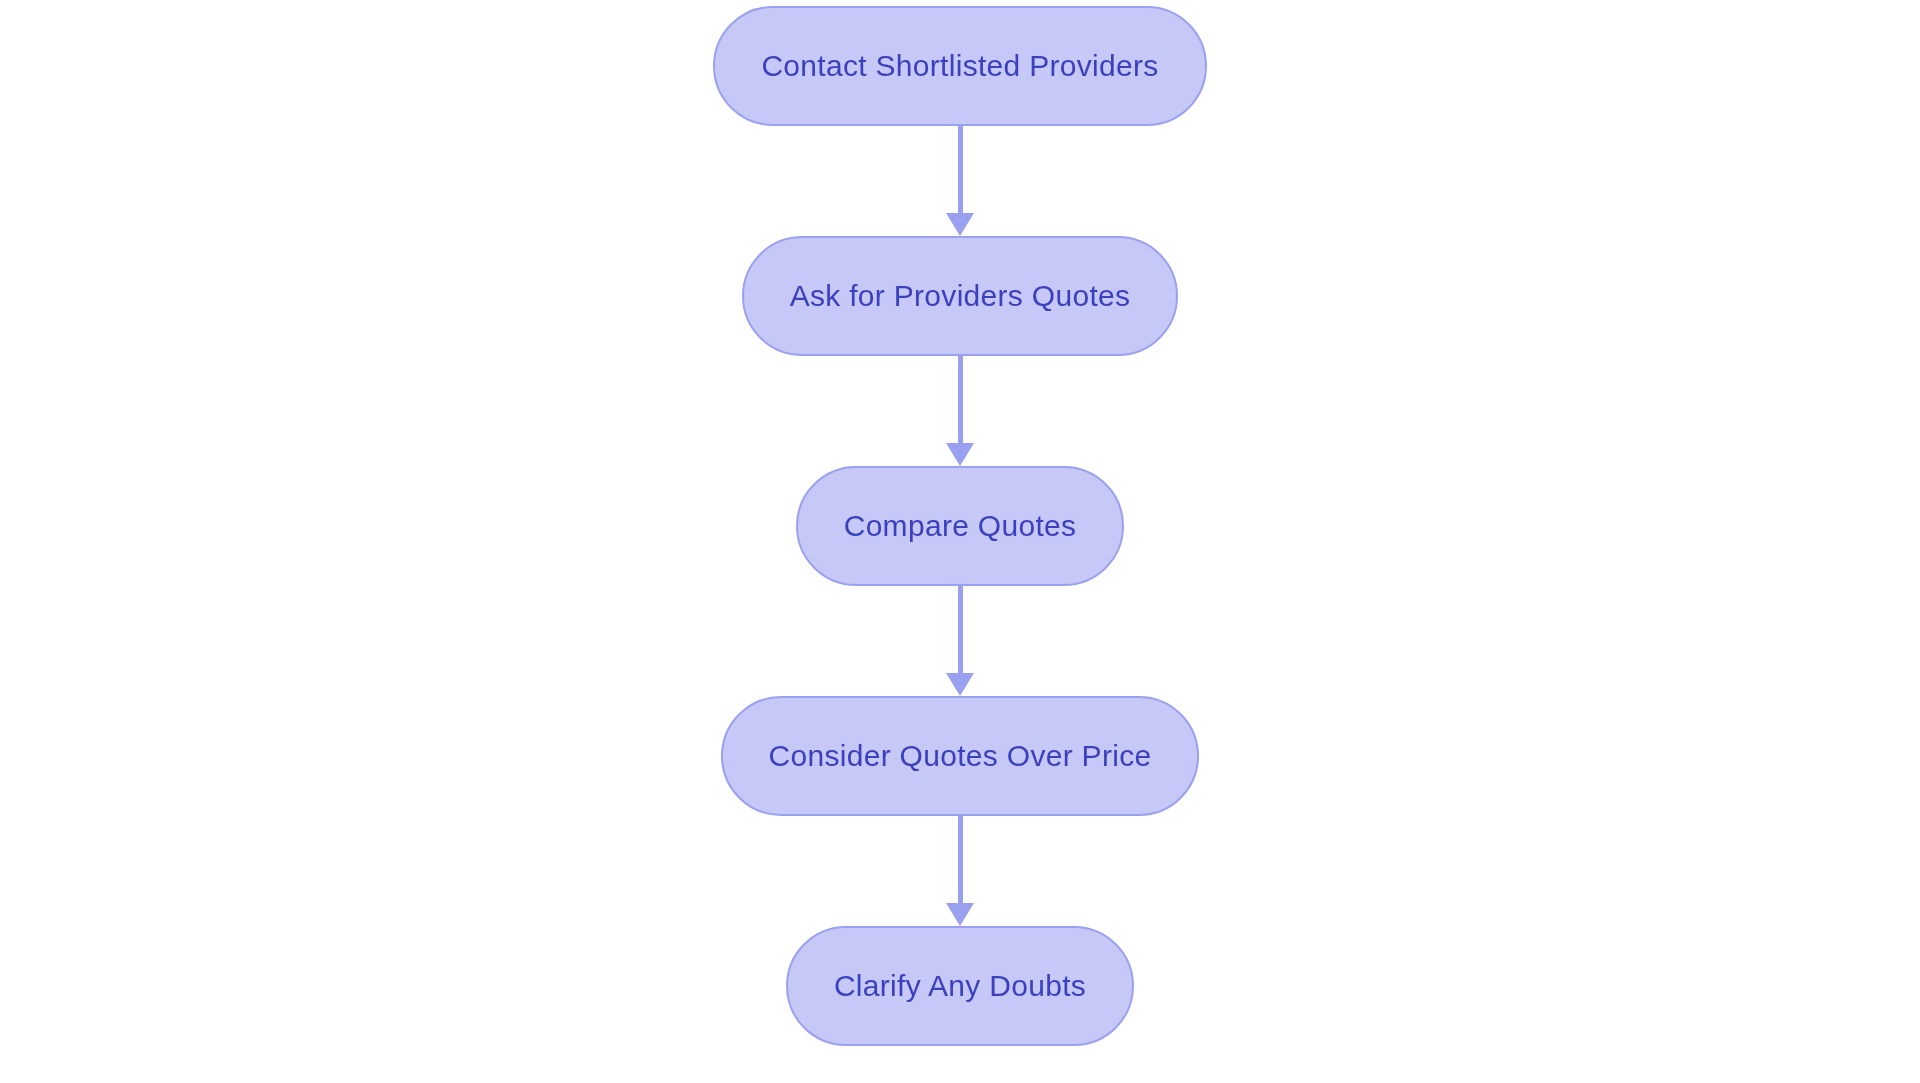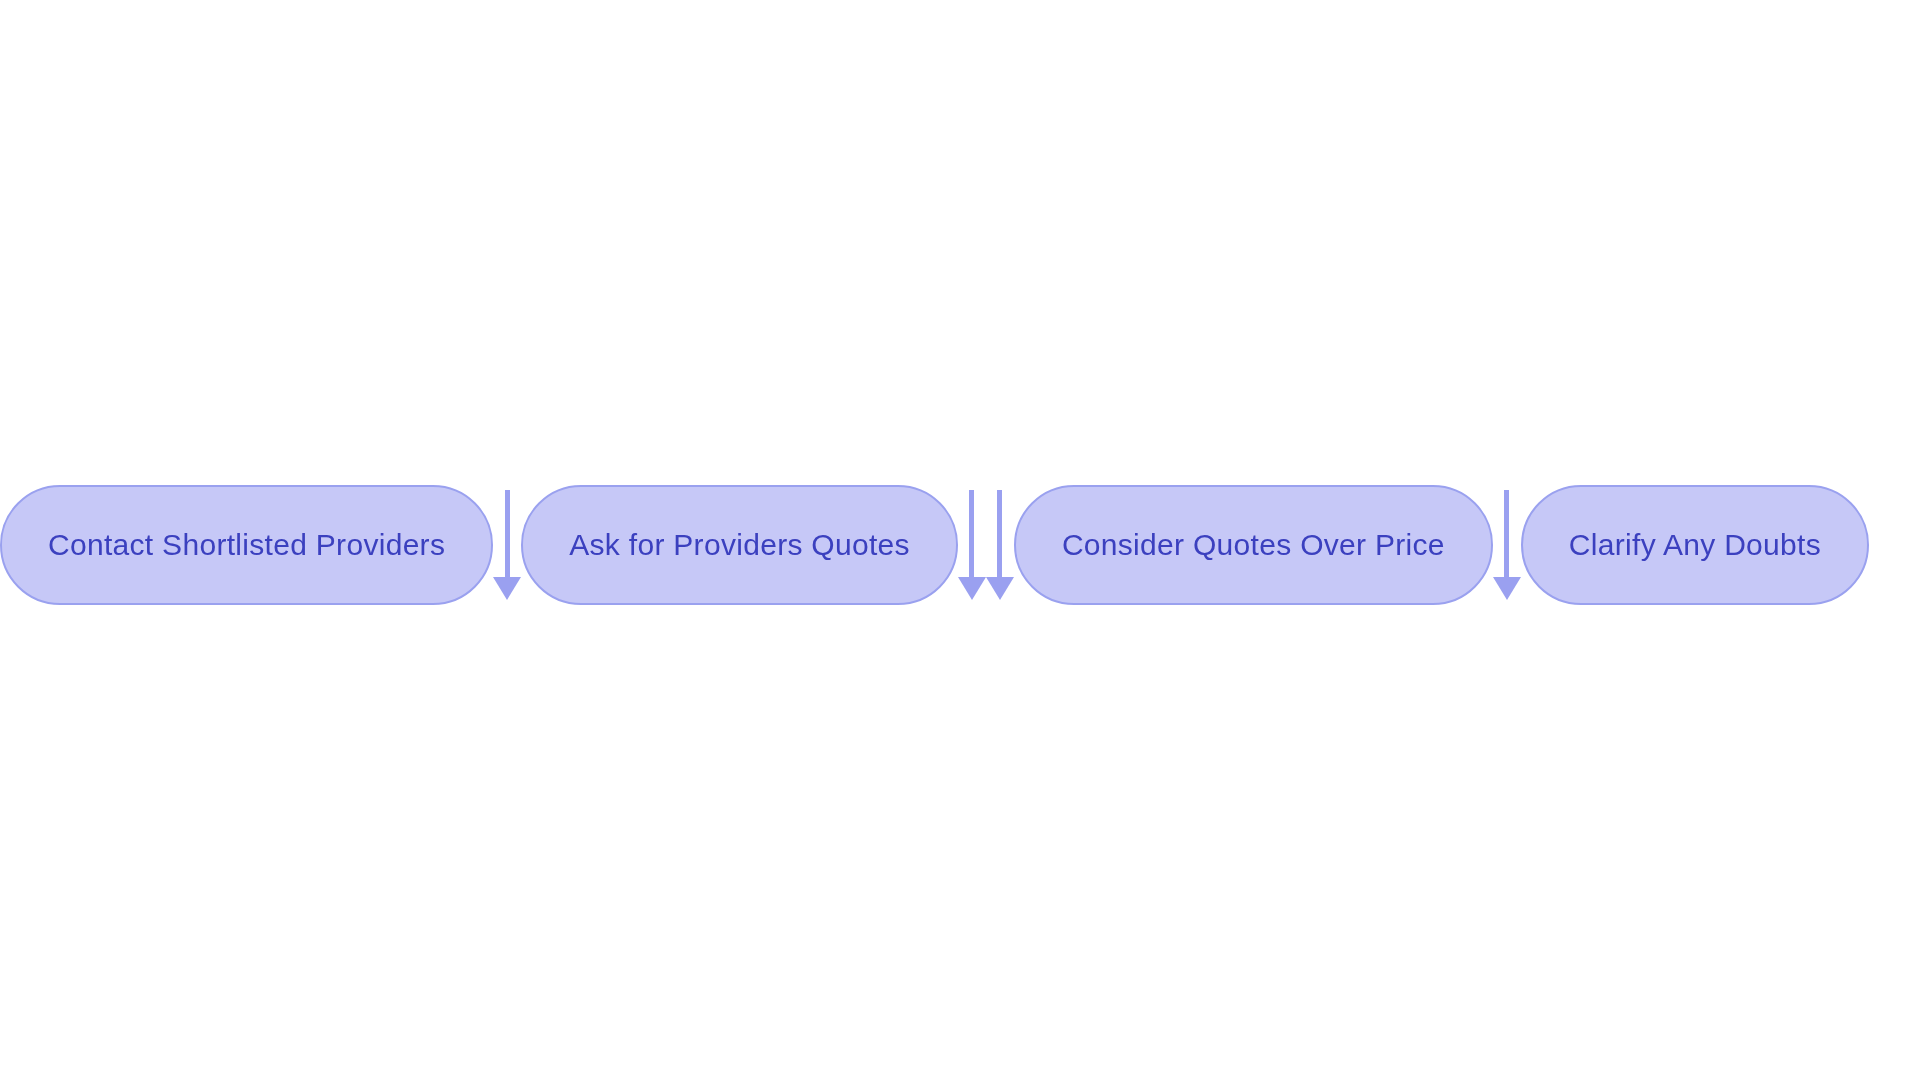--- a/index.html
+++ b/index.html
@@ -7,21 +7,21 @@
     padding: 0;
     background: var(--canvas-bg, #ffffff);
     font-family: "Liberation Sans", "DejaVu Sans", sans-serif;
   }
   .canvas {
     position: relative;
     width: 1920px;
     height: 1083px;
     overflow: hidden;
     display: flex;
-    flex-direction: row;
+    flex-direction: column;
     align-items: center;
     box-sizing: border-box;
     padding-top: 6px;
   }
   .node {
     height: 120px;
     box-sizing: border-box;
     display: flex;
     align-items: center;
     justify-content: center;
@@ -69,20 +69,21 @@
     <div class="head"></div>
   </div>
 
   <div class="node">Ask for Providers Quotes</div>
 
   <div class="arrow">
     <div class="shaft"></div>
     <div class="head"></div>
   </div>
 
+  <div class="node">Compare Quotes</div>
 
   <div class="arrow">
     <div class="shaft"></div>
     <div class="head"></div>
   </div>
 
   <div class="node">Consider Quotes Over Price</div>
 
   <div class="arrow">
     <div class="shaft"></div>

